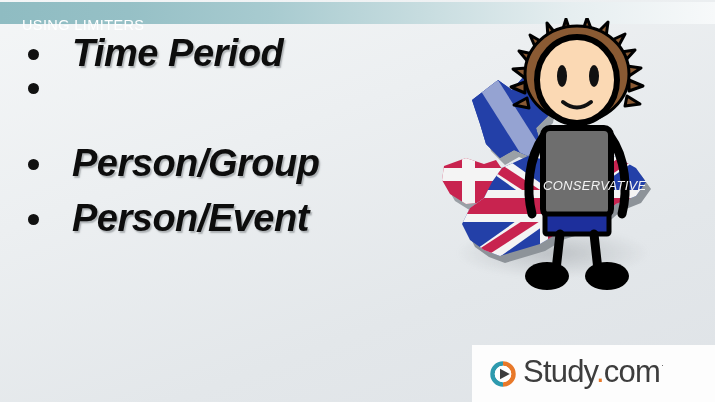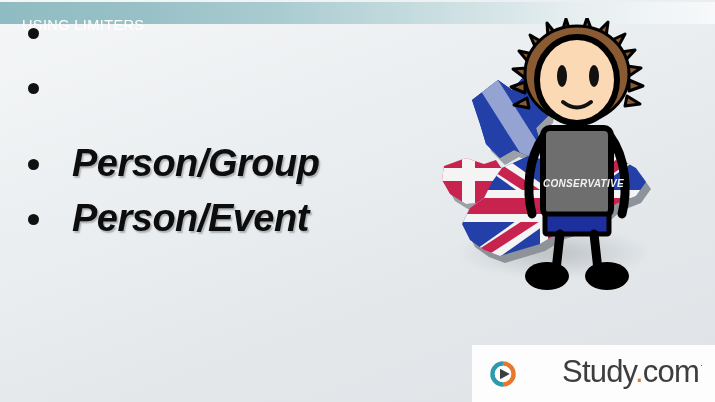--- a/index.html
+++ b/index.html
@@ -103,41 +103,40 @@
     width: 170px;
     height: 300px;
   }
   .char-svg { position:absolute; left:0; top:0; }
   .shirt-label {
     position: absolute;
     left: 55px;
     top: 160px;
     width: 80px;
     text-align: center;
-    font-size: 10px;
-    font-weight: bold;
+    font-size: 13px;
+    font-weight: normal;
     font-style: italic;
     color: #f2f2f2;
     letter-spacing: 0.3px;
     white-space: nowrap;
   }
 
   
   .logo-box {
     position: absolute;
     left: 472px;
     top: 345px;
     width: 243px;
     height: 57px;
     background: #fdfdfd;
     display: flex;
     align-items: center;
     padding-left: 16px;
     box-sizing: border-box;
-    gap: 39px;
   }
   .logo-mark {
     width: 30px;
     height: 30px;
     flex: 0 0 auto;
     margin-right: 5px;
   }
   .logo-text {
     font-size: 31px;
     color: #3d3d3d;
@@ -160,20 +159,21 @@
 
 <div id="slide">
 
   <div class="header-bar">
     <div class="header-title">USING LIMITERS</div>
   </div>
 
   <div class="bullet-list">
     <div class="bullet-row">
       <span class="bullet-dot"></span>
+      <span class="bullet-text">Time Period</span>
     </div>
     <div class="bullet-row">
       <span class="bullet-dot"></span>
     </div>
     <div class="bullet-row">
       <span class="bullet-dot"></span>
       <span class="bullet-text">Person/Group</span>
     </div>
     <div class="bullet-row">
       <span class="bullet-dot"></span>

